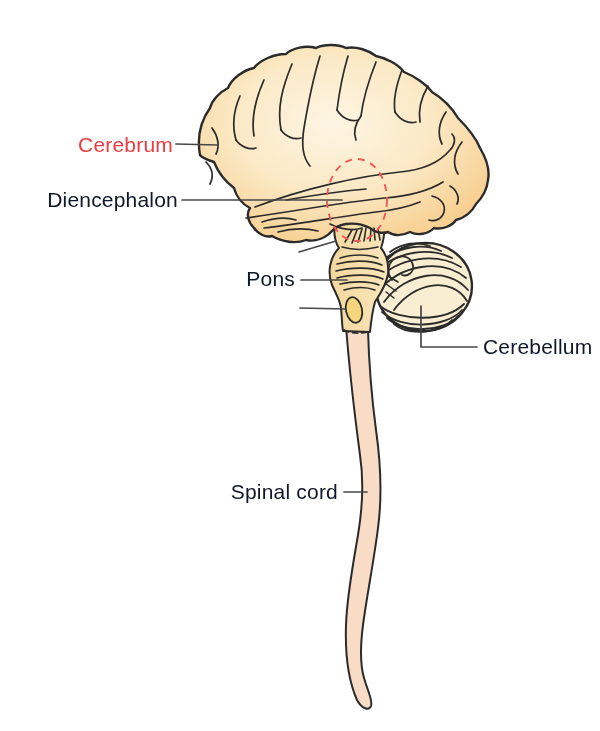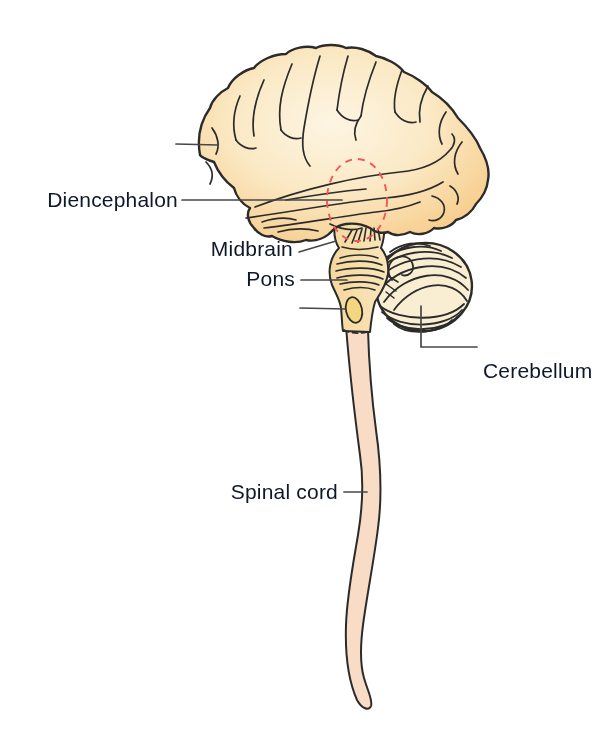--- a/index.html
+++ b/index.html
@@ -181,24 +181,24 @@
       <line x1="176" y1="144" x2="218" y2="145"></line>
       <line x1="182" y1="200" x2="342" y2="200"></line>
       <line x1="299" y1="252" x2="336" y2="241"></line>
       <line x1="301" y1="280" x2="347" y2="280"></line>
       <line x1="300" y1="308" x2="345" y2="309"></line>
       <polyline points="477,347 421,347 421,306"></polyline>
       <line x1="344" y1="492" x2="367" y2="492"></line>
     </g>
   </svg>
 
+  <div class="lbl right" style="left: 35px; top: 134px; width: 138px; color: rgb(238, 58, 64);">Cerebrum</div>
 
   <div class="lbl right" style="left:28px;top:189px;width:150px;">Diencephalon</div>
 
-  <div class="lbl right" style="left:160px;top:238px;width:133px;">Midbrain</div>
 
   <div class="lbl right" style="left:160px;top:268px;width:135px;text-align:right;">Pons</div>
 
 
-  <div class="lbl" style="left:483px;top:336px;margin-top:24px;">Cerebellum</div>
+  <div class="lbl" style="left:483px;top:336px;">Cerebellum</div>
 
   <div class="lbl right" style="left:203px;top:481px;width:135px;">Spinal cord</div>
 </div>
 
 </body></html>

